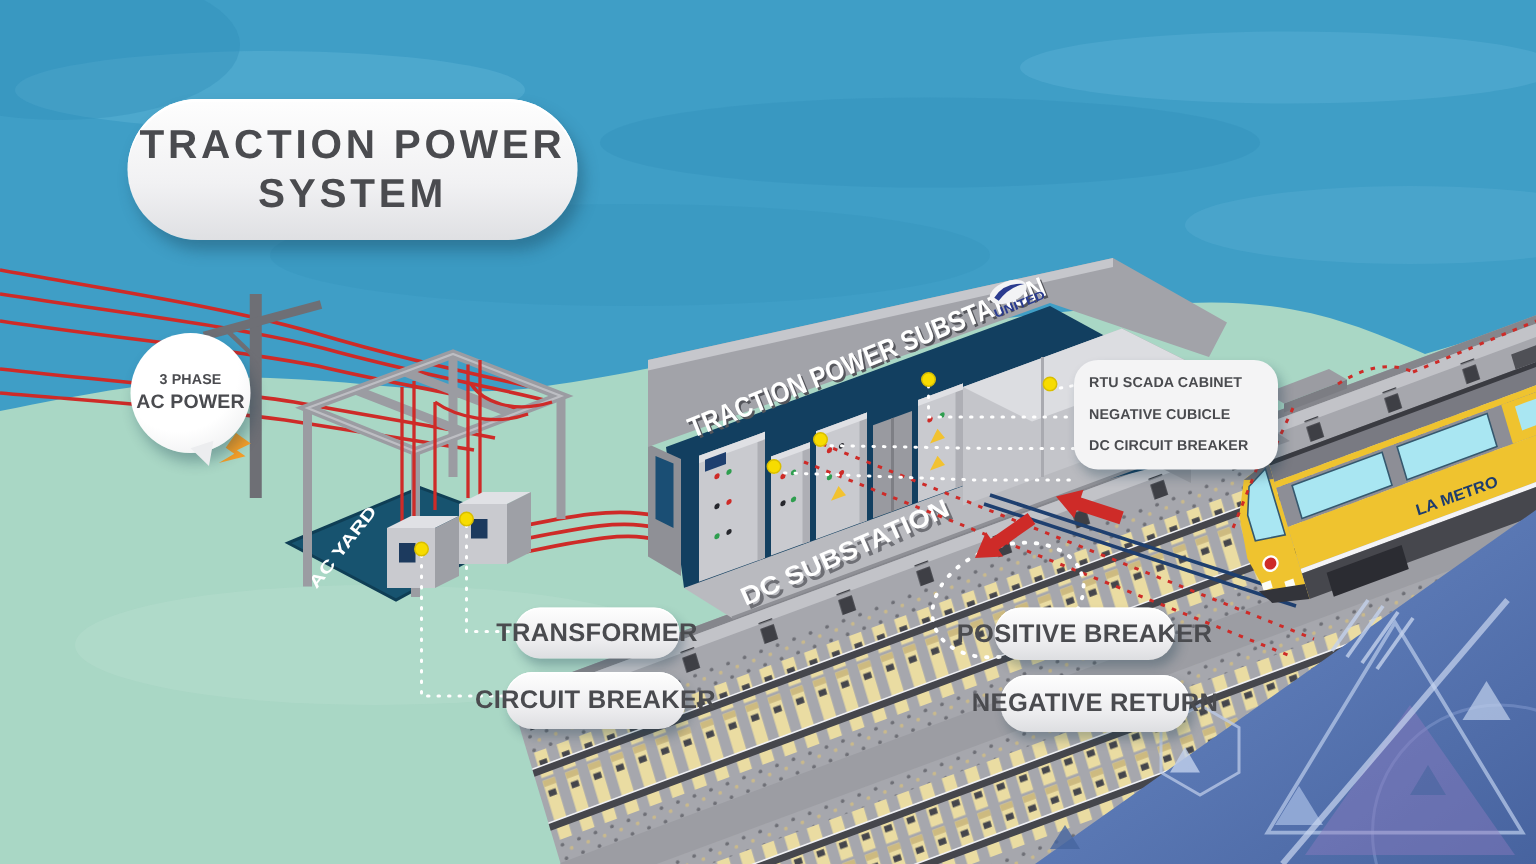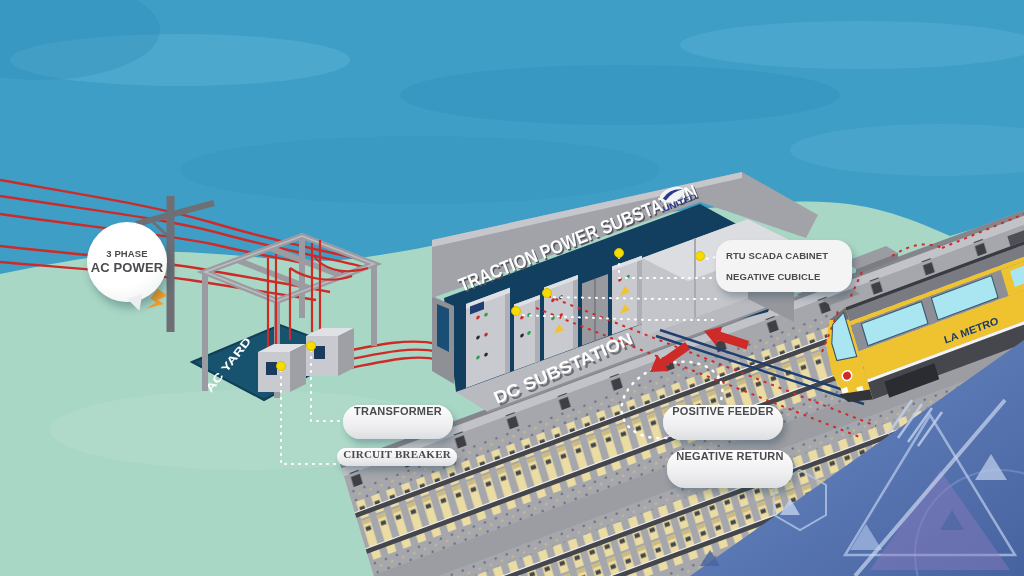--- a/index.html
+++ b/index.html
@@ -12,24 +12,24 @@
   .overlay{position:absolute;left:0;top:0;width:1024px;height:576px;pointer-events:none;}
   .title{
     position:absolute;left:85px;top:66px;width:300px;height:94px;border-radius:48px;
     background:linear-gradient(180deg,#FEFEFE 0%,#F1F1F3 60%,#DFE0E3 100%);
     box-shadow:4px 7px 10px rgba(20,55,75,.35), inset 0 2px 0 #ffffff;
     display:flex;flex-direction:column;align-items:center;justify-content:center;
     color:var(--label-text,#4A4B4F);font-weight:bold;font-size:27px;letter-spacing:2.5px;
     line-height:1.22;text-align:center;
   }
   .pill{
-    position:absolute;display:flex;align-items:flex-start;justify-content:center;
+    position:absolute;display:flex;align-items:center;justify-content:center;
     background:linear-gradient(180deg,#FEFEFE 0%,#EDEDEF 65%,#DDDEE1 100%);
     border-radius:18px;box-shadow:3px 5px 7px rgba(20,55,75,.3), inset 0 1px 0 #fff;
-    color:var(--label-text,#4A4B4F);font-weight:bold;font-size:11px;letter-spacing:.2px;
+    color:var(--label-text,#4A4B4F);font-weight:bold;font-size:17px;letter-spacing:.2px;
     white-space:nowrap;
   }
   .balloon{
     position:absolute;border-radius:50%;
     background:radial-gradient(circle at 40% 32%,#FFFFFF 55%,#E7E8EA 100%);
     box-shadow:3px 6px 9px rgba(20,55,75,.32);
     display:flex;flex-direction:column;align-items:center;justify-content:center;
     text-align:center;color:var(--label-text,#4A4B4F);font-weight:bold;line-height:1.25;
   }
   .balloon .small{font-size:9.5px;letter-spacing:.1px;}
@@ -363,39 +363,44 @@
     <circle cx="311" cy="346" r="4.5"></circle>
     <circle cx="516" cy="311" r="4.5"></circle>
     <circle cx="547" cy="293" r="4.5"></circle>
     <circle cx="619" cy="253" r="4.5"></circle>
     <circle cx="700" cy="256" r="4.5"></circle>
   </g>
 </svg>
 
 <div class="overlay">
 
+  <div class="title">
+    <span>TRACTION POWER</span>
+    <span>SYSTEM</span>
+  </div>
 
   <div class="balloon" style="left:87px;top:222px;width:80px;height:80px;">
     <span class="small">3 PHASE</span>
     <span class="big">AC POWER</span>
     <div class="tail" style="left:52%;top:74px;transform:rotate(-18deg);"></div>
   </div>
 
 
   <div class="pill" style="left:343px;top:405px;width:110px;height:34px;">
     <span>TRANSFORMER</span>
   </div>
-  <div class="pill" style="left:337px;top:448px;width:120px;height:18px;font-family:Liberation Serif, serif;">
+  <div class="pill" style="left:337px;top:448px;width:120px;height:38px;">
     <span>CIRCUIT BREAKER</span>
   </div>
   <div class="pill" style="left:663px;top:405px;width:120px;height:35px;">
-    <span>POSITIVE FEEDER</span>
+    <span>POSITIVE BREAKER</span>
   </div>
   <div class="pill" style="left:667px;top:450px;width:126px;height:38px;">
     <span>NEGATIVE RETURN</span>
   </div>
 
   <div class="eqpanel">
     <div class="row">RTU SCADA CABINET</div>
     <div class="row">NEGATIVE CUBICLE</div>
+    <div class="row">DC CIRCUIT BREAKER</div>
   </div>
 
 </div>
 
 </body></html>

